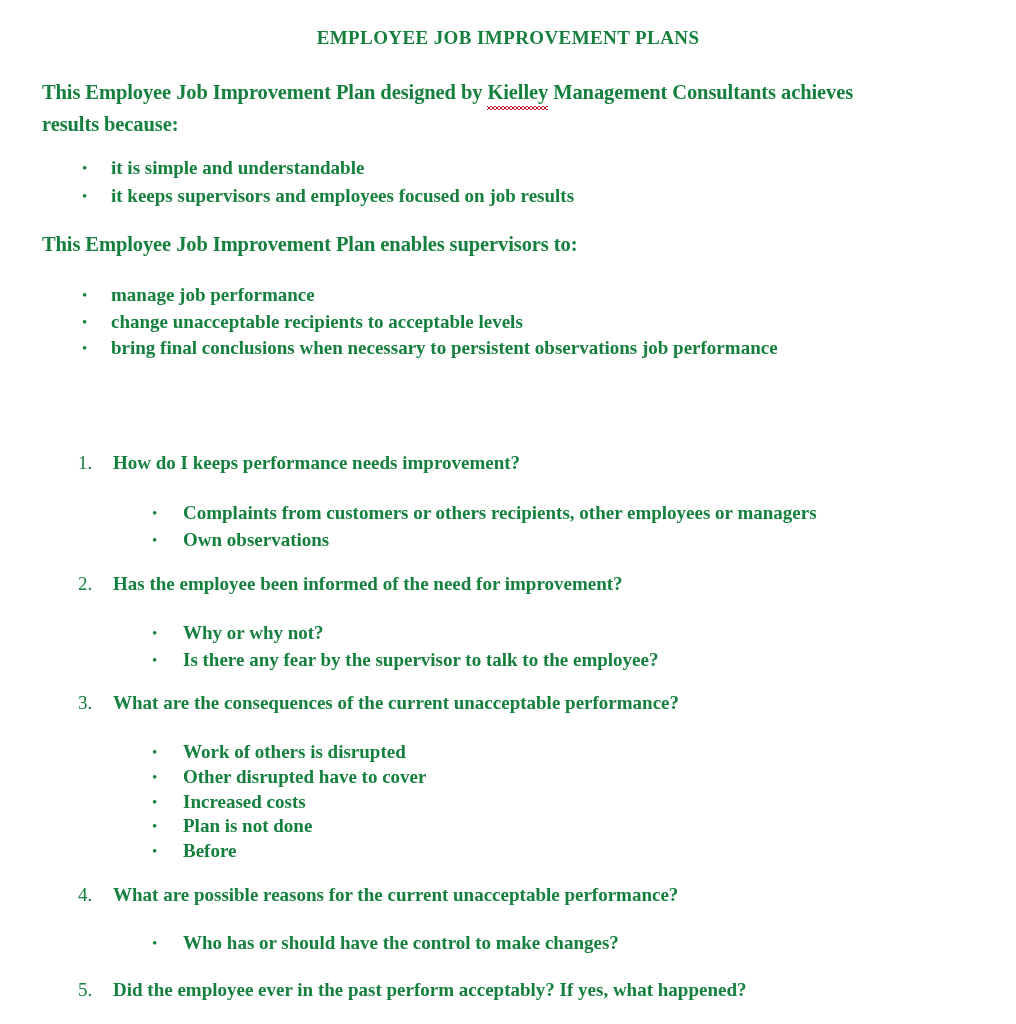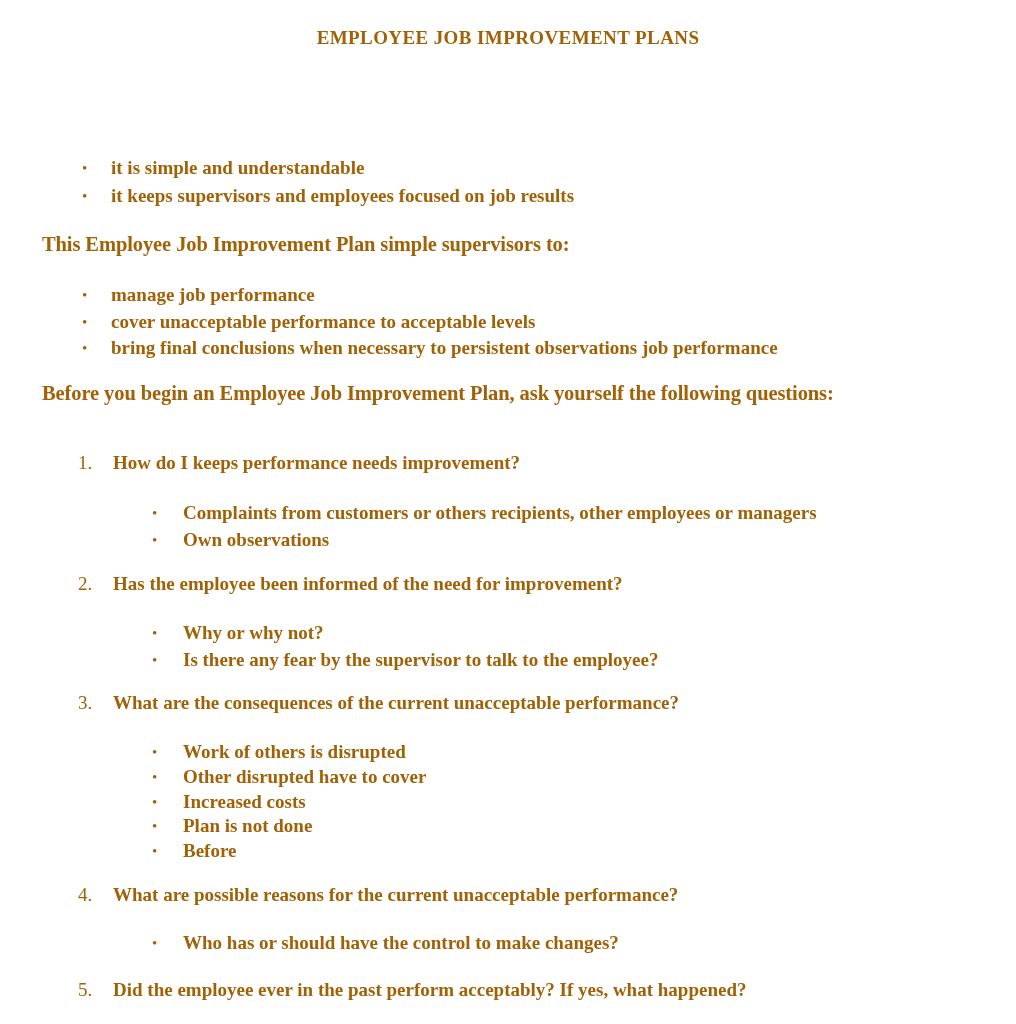--- a/index.html
+++ b/index.html
@@ -9,21 +9,21 @@
     background: #ffffff;
   }
 
   .page {
     position: relative;
     width: 1016px;
     height: 1024px;
     background: #ffffff;
     overflow: hidden;
     font-family: "Liberation Serif", "DejaVu Serif", serif;
-    color: #a16207;
+    color: #15803d;
     -webkit-font-smoothing: none;
   }
 
   
   .doc-title {
     position: absolute;
     top: 26px;
     left: 0;
     width: 1016px;
     text-align: center;
@@ -98,46 +98,48 @@
   .b2 { left: 183px; }
   .b2 .marker { left: -31px; font-size: 15px; }
 </style>
 </head>
 <body>
 
 <div class="page">
 
   <div class="doc-title">EMPLOYEE JOB IMPROVEMENT PLANS</div>
 
+  <div class="lead lead-1">
+    <span>This Employee Job Improvement Plan designed by </span><span class="misspelled">Kielley</span><span> Management Consultants achieves results because:</span>
+  </div>
 
   <div class="row b1" style="top:155px;">
     <span class="marker">•</span>
     <span class="row-text">it is simple and understandable</span>
   </div>
   <div class="row b1" style="top:183px;">
     <span class="marker">•</span>
     <span class="row-text">it keeps supervisors and employees focused on job results</span>
   </div>
 
-  <div class="lead lead-2">This Employee Job Improvement Plan simple supervisors to:</div>
+  <div class="lead lead-2">This Employee Job Improvement Plan enables supervisors to:</div>
 
   <div class="row b1" style="top:282px;">
     <span class="marker">•</span>
     <span class="row-text">manage job performance</span>
   </div>
   <div class="row b1" style="top:309px;">
     <span class="marker">•</span>
-    <span class="row-text">cover unacceptable performance to acceptable levels</span>
+    <span class="row-text">change unacceptable recipients to acceptable levels</span>
   </div>
   <div class="row b1" style="top:335px;">
     <span class="marker">•</span>
     <span class="row-text">bring final conclusions when necessary to persistent observations job performance</span>
   </div>
 
-  <div class="lead lead-3">Before you begin an Employee Job Improvement Plan, ask yourself the following questions:</div>
 
   <div class="row num" style="top:450px;">
     <span class="marker">1.</span>
     <span class="row-text">How do I keeps performance needs improvement?</span>
   </div>
   <div class="row b2" style="top:500px;">
     <span class="marker">•</span>
     <span class="row-text">Complaints from customers or others recipients, other employees or managers</span>
   </div>
   <div class="row b2" style="top:527px;">

